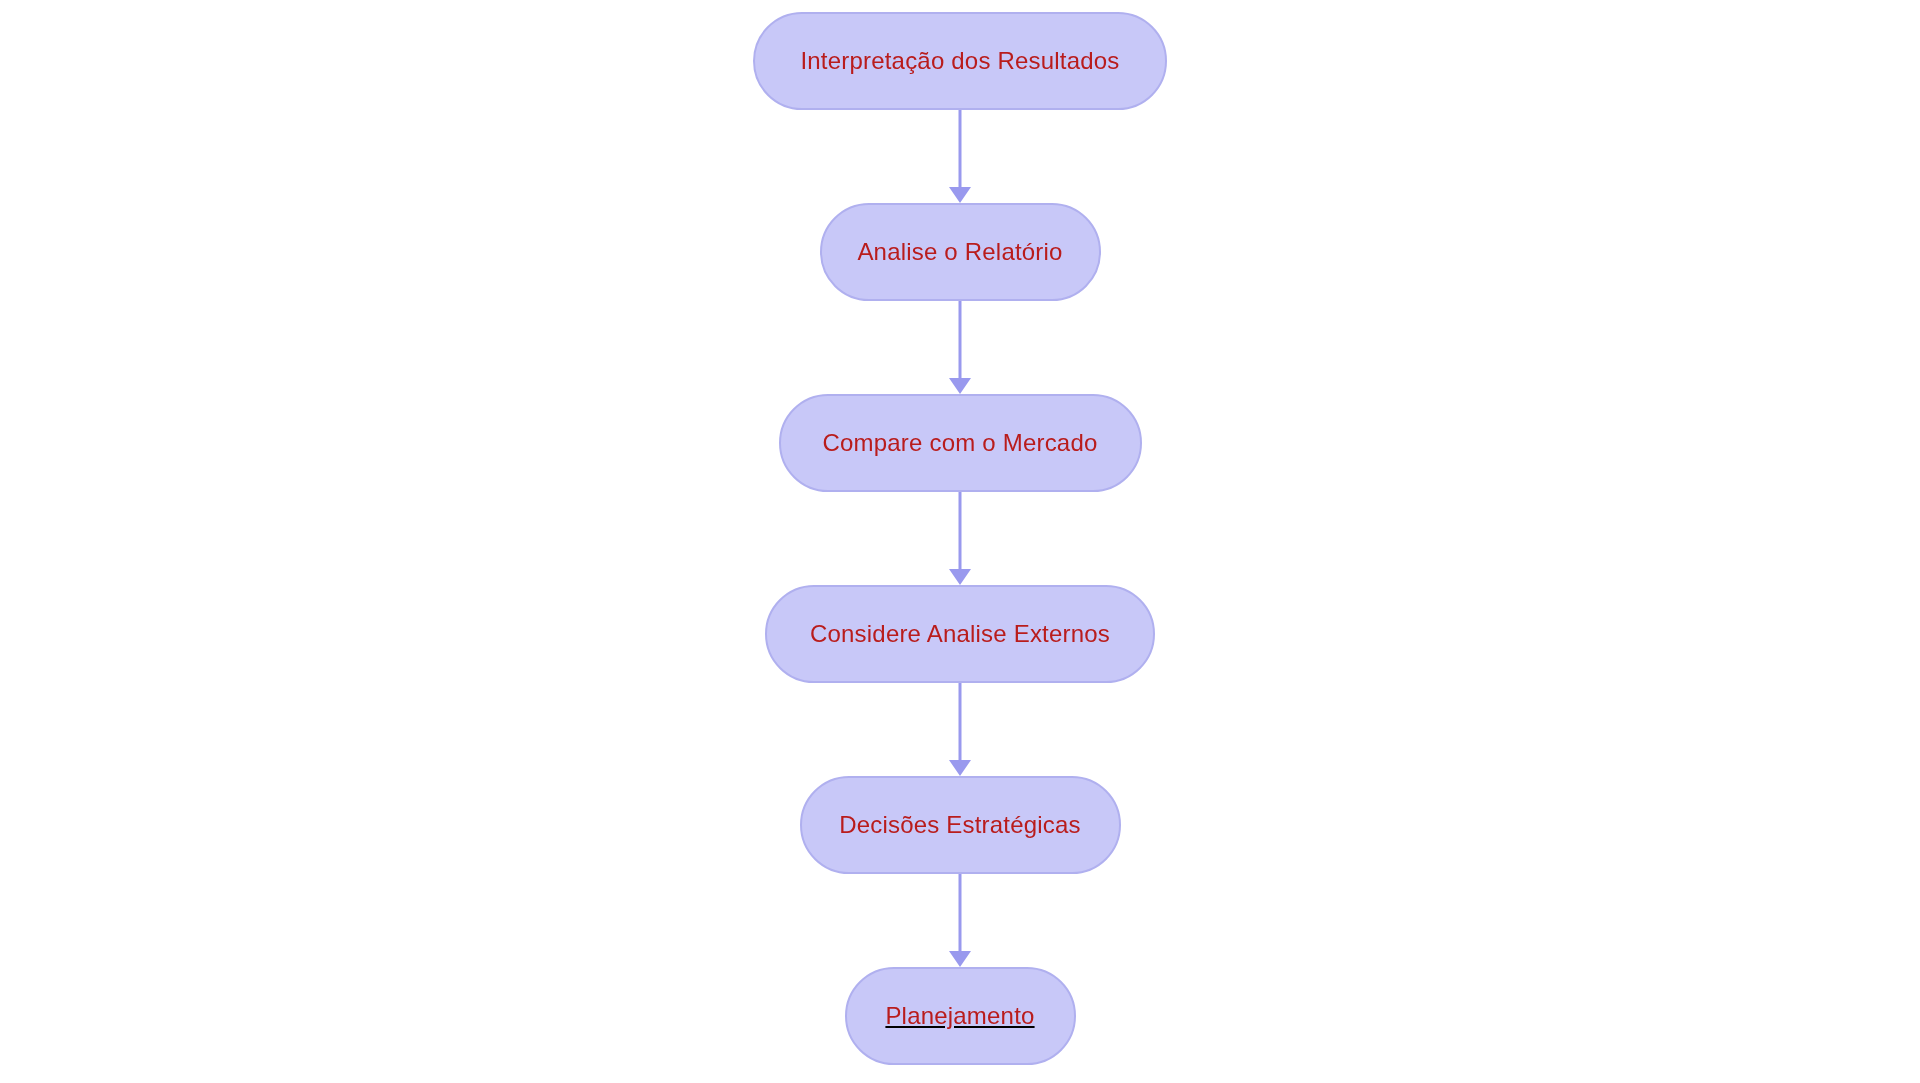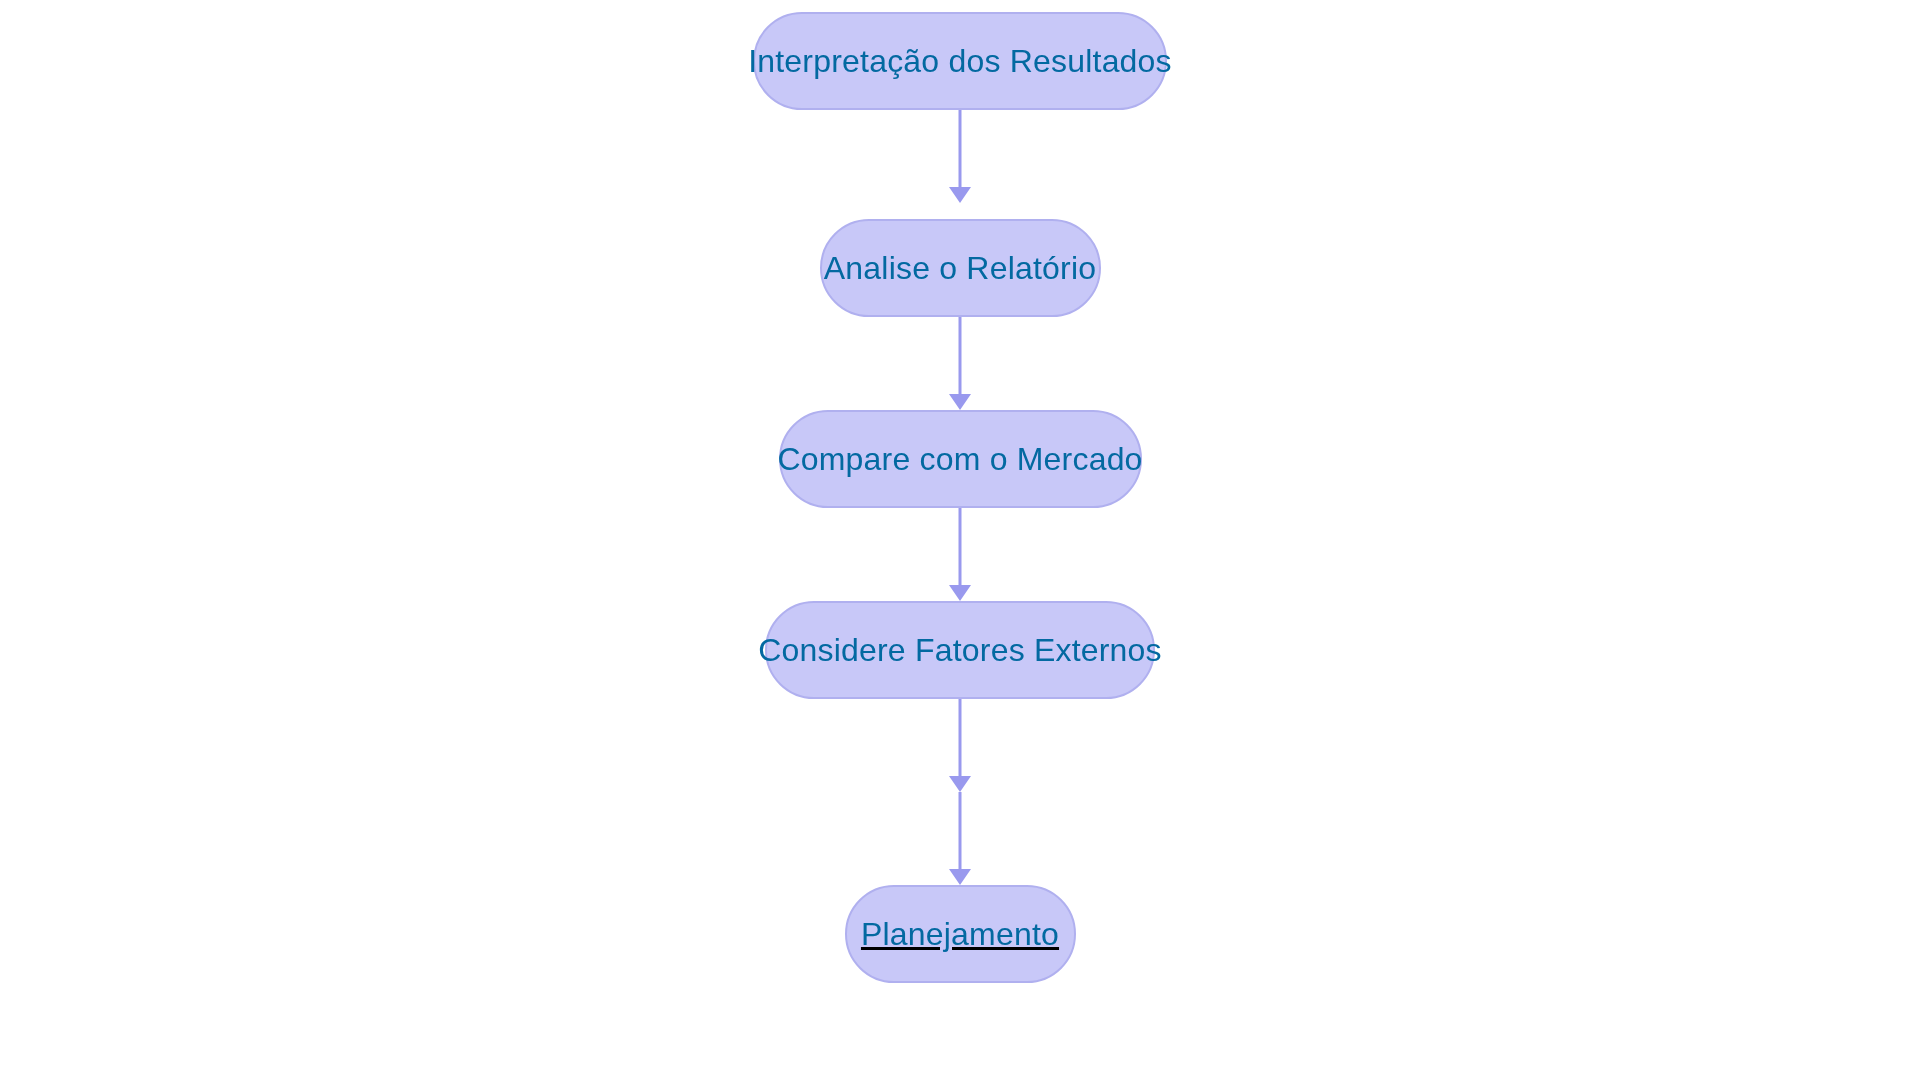--- a/index.html
+++ b/index.html
@@ -40,23 +40,23 @@
     background: #c8c8f8;
     border: 2px solid #b0b0ef;
     display: flex;
     align-items: center;
     justify-content: center;
     padding: 0 34px;
     flex: 0 0 auto;
   }
 
   .flow-node-label {
-    color: #0369a1;
+    color: #b91c1c;
     font-family: "Liberation Sans", sans-serif;
-    font-size: 32px;
+    font-size: 24px;
     font-weight: 400;
     letter-spacing: 0.2px;
     line-height: 1;
     white-space: nowrap;
   }
 
   
   .flow-connector {
     flex: 0 0 auto;
     width: 30px;
@@ -80,21 +80,21 @@
     transform: translateX(-50%);
     width: 0;
     height: 0;
     border-left: 11px solid transparent;
     border-right: 11px solid transparent;
     border-top: 16px solid #9999ee;
   }
 
   
   .w-1 { width: 414px; }
-  .w-2 { width: 281px; margin-top: 16px; }
+  .w-2 { width: 281px; }
   .w-3 { width: 363px; text-align: right; }
   .w-4 { width: 390px; }
   .w-5 { width: 321px; }
   .w-6 { width: 231px; text-decoration: underline; }
 
   .top-spacer { flex: 0 0 auto; height: 12px; width: 1px; }
 </style>
 </head>
 <body>
 
@@ -124,28 +124,31 @@
     <div class="flow-node w-3">
       <span class="flow-node-label">Compare com o Mercado</span>
     </div>
 
     <div class="flow-connector">
       <span class="stem"></span>
       <span class="head"></span>
     </div>
 
     <div class="flow-node w-4">
-      <span class="flow-node-label">Considere Fatores Externos</span>
+      <span class="flow-node-label">Considere Analise Externos</span>
     </div>
 
     <div class="flow-connector">
       <span class="stem"></span>
       <span class="head"></span>
     </div>
 
+    <div class="flow-node w-5">
+      <span class="flow-node-label">Decisões Estratégicas</span>
+    </div>
 
     <div class="flow-connector">
       <span class="stem"></span>
       <span class="head"></span>
     </div>
 
     <div class="flow-node w-6">
       <span class="flow-node-label">Planejamento</span>
     </div>
 

